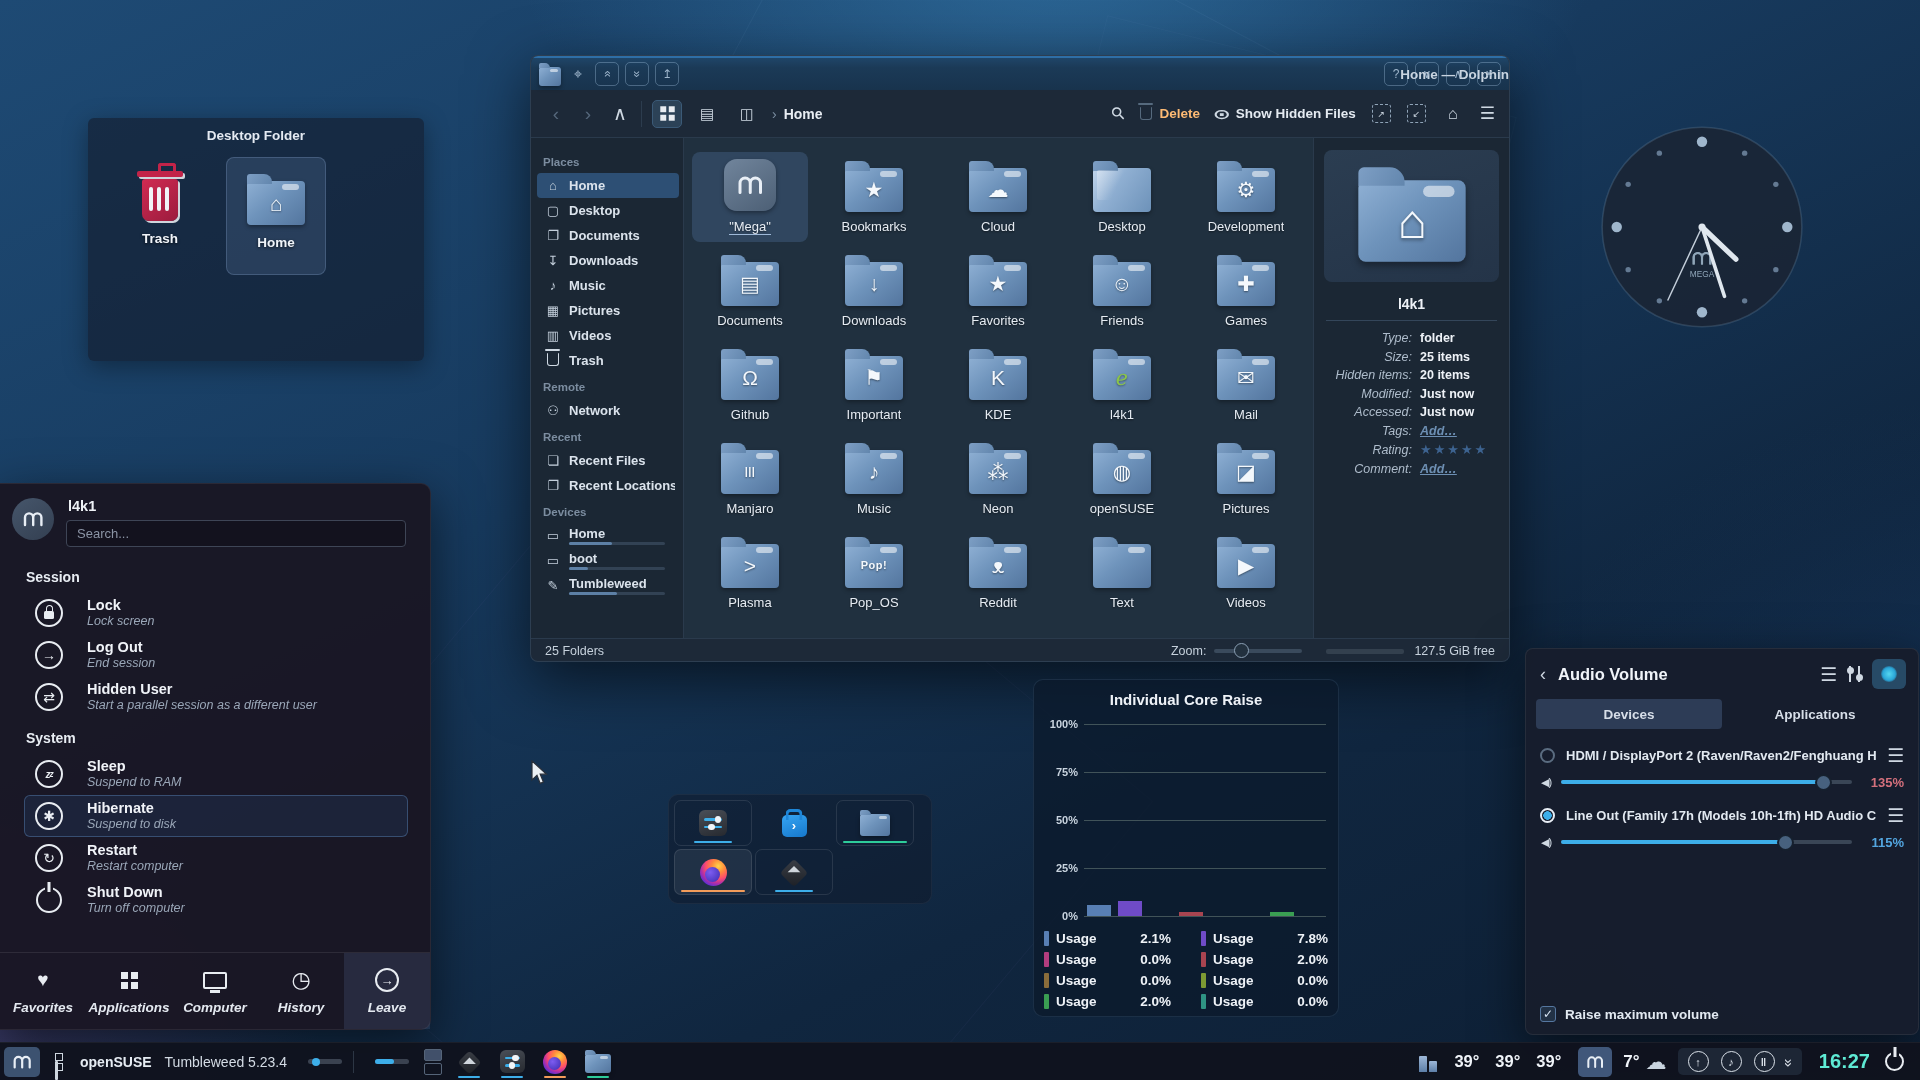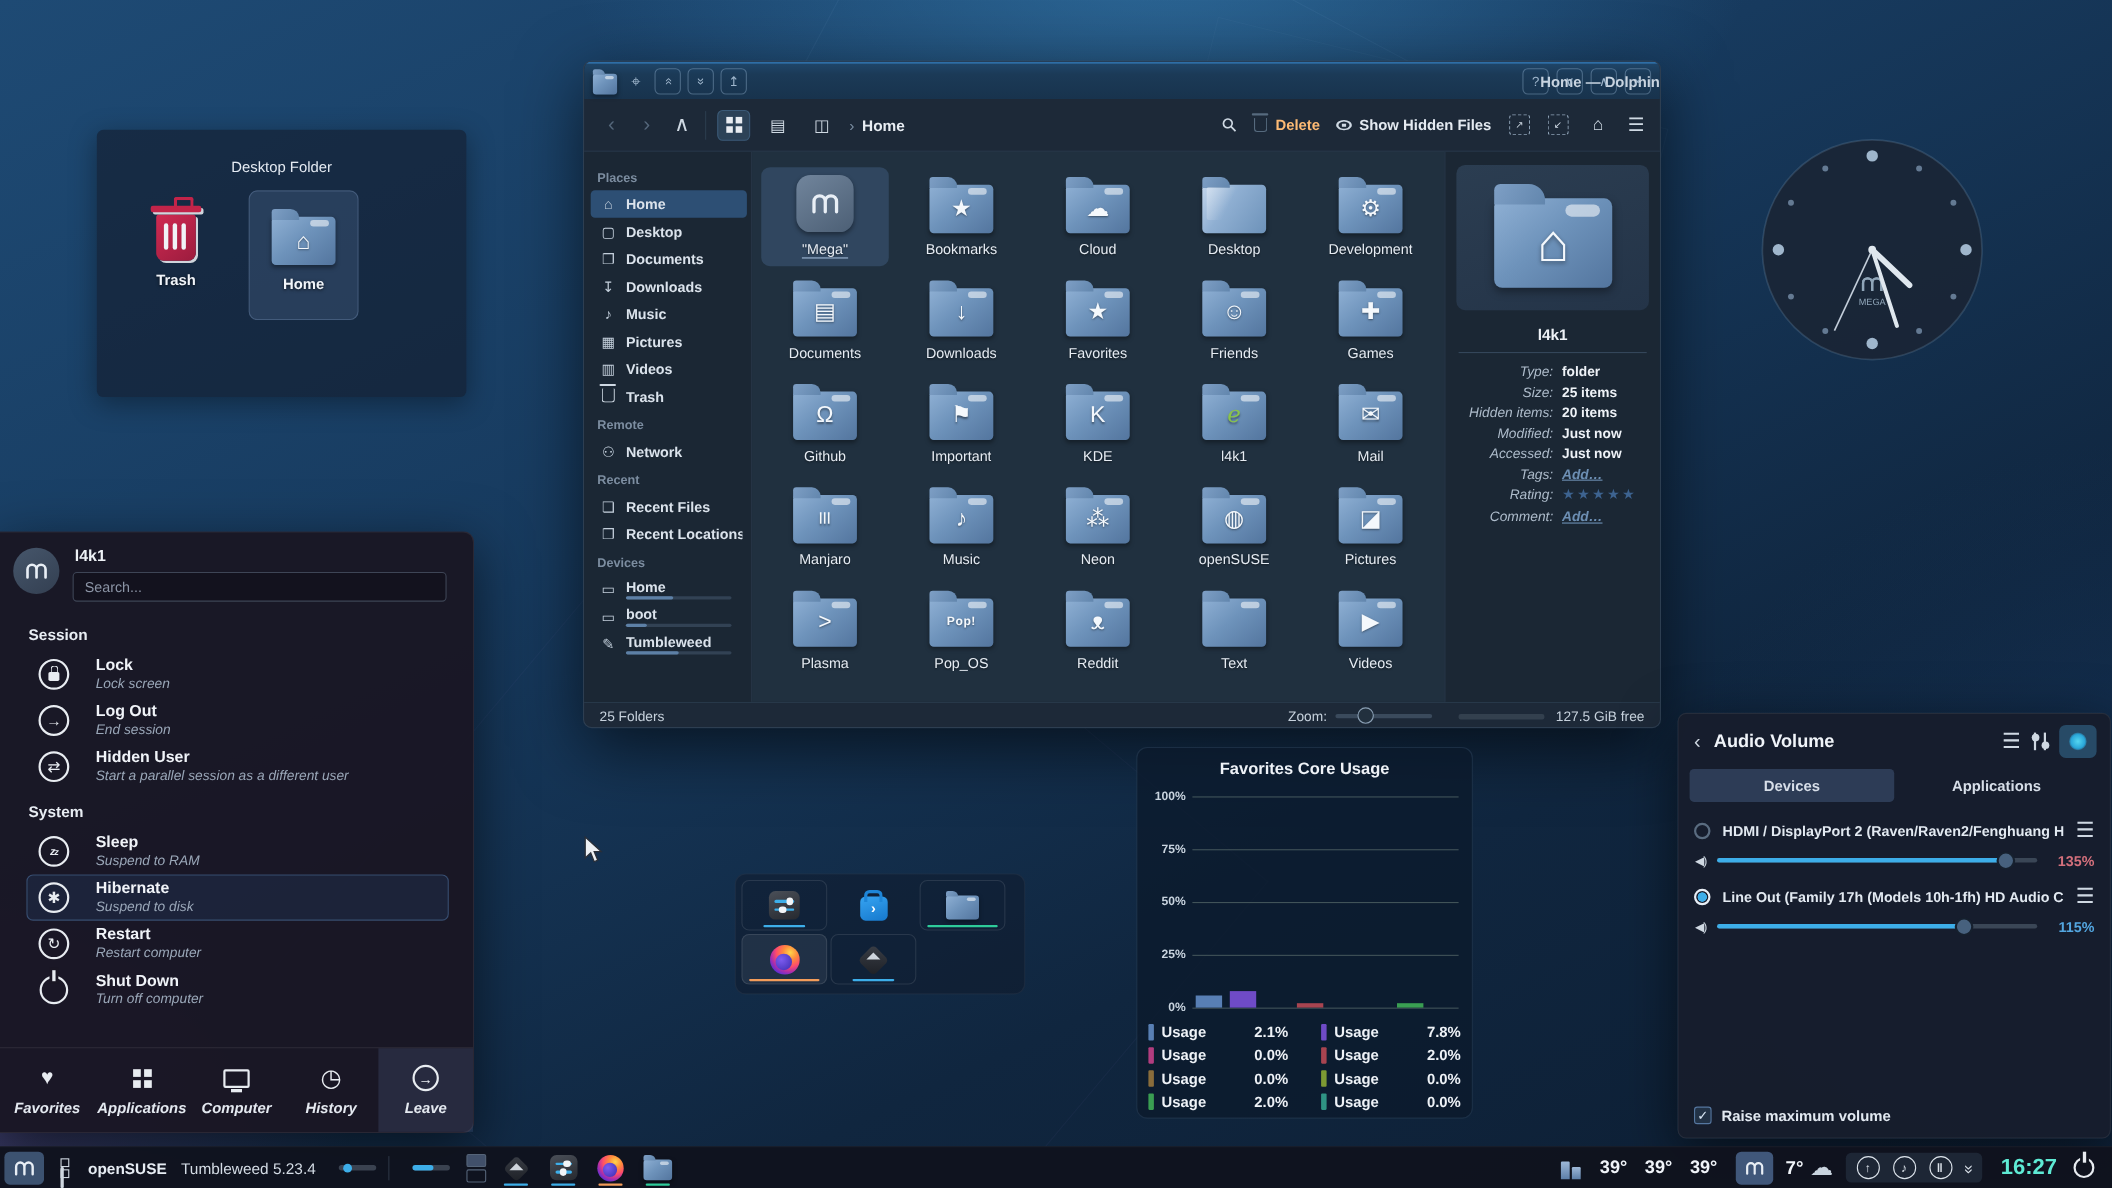--- a/index.html
+++ b/index.html
@@ -37,21 +37,21 @@
     border-top:none;border-radius:1px 1px 3px 3px;}
   .mini-trash::before{content:"";position:absolute;top:-4px;left:-3.5px;width:15px;height:2px;background:#cfd9e3;border-radius:1px;}
   .mega-svg{display:block;}
   .power-glyph{position:relative;display:inline-block;width:17px;height:17px;border:2.5px solid #e8ecf1;border-radius:50%;}
   .power-glyph::before{content:"";position:absolute;top:-7px;left:50%;transform:translateX(-50%);
     width:3px;height:10px;background:#e8ecf1;box-shadow:0 0 0 2.5px var(--pwr-bg,#1a1724);}
 
   
   .dwidget{position:absolute;left:88px;top:118px;width:336px;height:243px;border-radius:6px;
     background:rgba(18,22,35,.55);box-shadow:0 6px 24px rgba(0,0,0,.35);}
-  .dwidget .dw-title{text-align:center;font-size:13.5px;font-weight:normal;color:#e4eaf2;padding-top:26px;}
+  .dwidget .dw-title{text-align:center;font-size:13.5px;font-weight:bold;color:#e4eaf2;padding-top:10px;}
   .dw-items{display:flex;gap:16px;padding:14px 0 0 22px;}
   .dw-item{width:100px;height:118px;display:flex;flex-direction:column;align-items:center;justify-content:flex-start;
     gap:10px;border-radius:8px;padding-top:14px;box-sizing:border-box;}
   .dw-item.boxed{background:rgba(88,118,158,.28);border:1px solid rgba(150,180,220,.25);}
   .dw-label{font-size:13.5px;font-weight:bold;color:#f0f4f9;text-shadow:0 1px 3px rgba(0,0,0,.7);}
   .trash-big{position:relative;width:36px;height:42px;margin-top:8px;border-radius:3px 3px 7px 7px;
     background:linear-gradient(140deg,#d02a52,#9c1c3e);box-shadow:2px 2px 0 rgba(240,243,247,.85);}
   .trash-big::before{content:"";position:absolute;top:-8px;left:-5px;width:46px;height:6px;border-radius:2px;
     background:#c22449;box-shadow:2px 2px 0 rgba(240,243,247,.85);}
   .trash-big::after{content:"";position:absolute;top:-16px;left:16px;width:12px;height:7px;
@@ -938,21 +938,21 @@
           </div>
         </div>
       </div>
     <div class="a-check">
       <span class="cbox">✓</span>
       <span class="a-check-label">Raise maximum volume</span>
     </div>
   </section>
 
   <section class="chart">
-    <div class="c-title">Favorites Core Usage</div>
+    <div class="c-title">Individual Core Raise</div>
     <div class="plot" id="chart-plot">
         <div class="gline" style="top: 0px;"></div>
         <span class="glabel" style="top: 0px;">100%</span>
         <div class="gline" style="top: 48px;"></div>
         <span class="glabel" style="top: 48px;">75%</span>
         <div class="gline" style="top: 96px;"></div>
         <span class="glabel" style="top: 96px;">50%</span>
         <div class="gline" style="top: 144px;"></div>
         <span class="glabel" style="top: 144px;">25%</span>
         <div class="gline" style="top: 192px;"></div>

